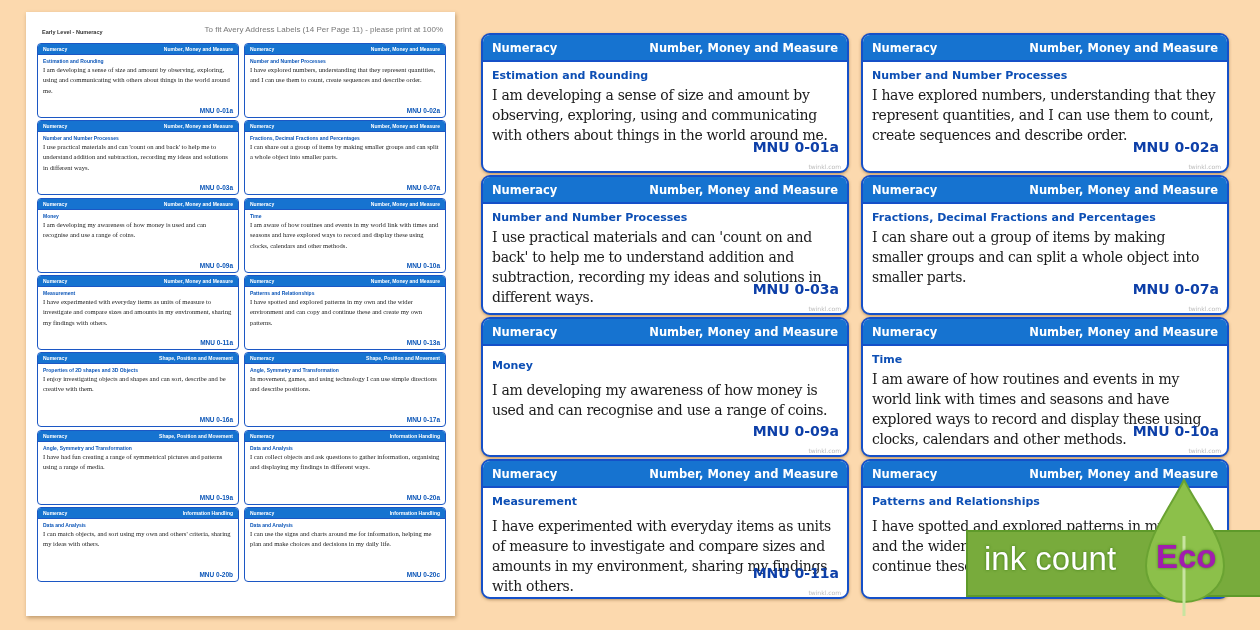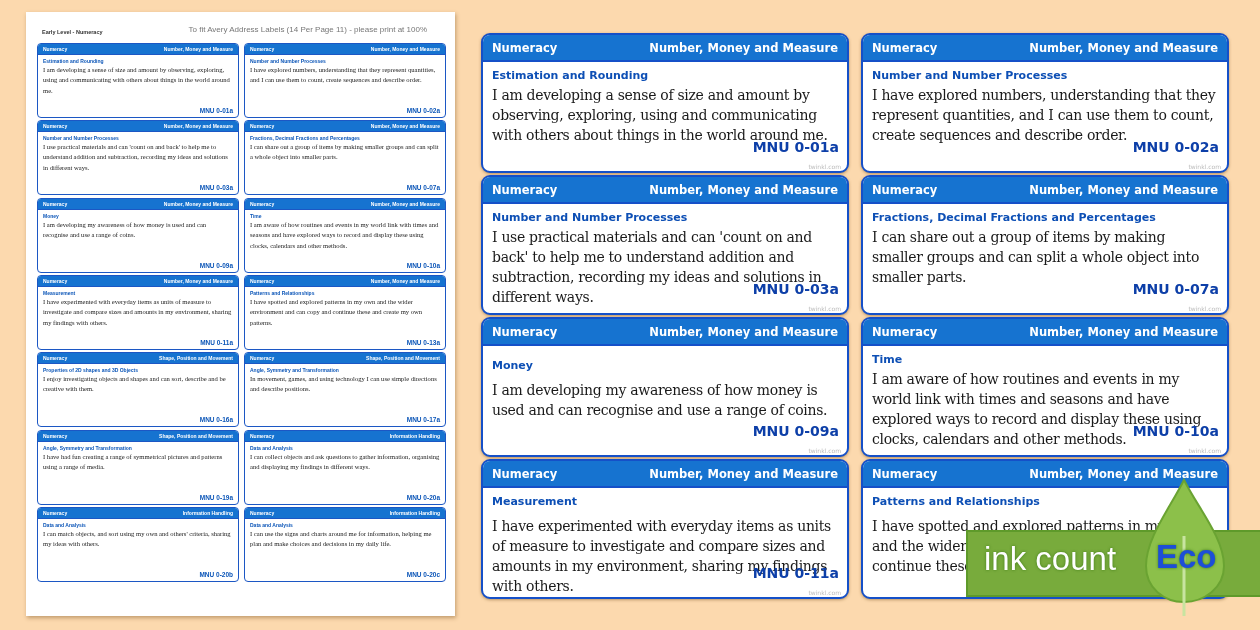--- a/index.html
+++ b/index.html
@@ -14,21 +14,21 @@
     position: absolute; left: 26px; top: 12px; width: 429px; height: 604px;
     background: #ffffff;
     box-shadow: 1px 2px 4px rgba(120,80,30,0.45);
   }
   .sheet-level {
     position: absolute; left: 16px; top: 17px;
     font-size: 5.5px; font-weight: bold; color: #333;
     font-family: "Liberation Sans", sans-serif;
   }
   .sheet-note {
-    position: absolute; right: 28px; top: 13px;
+    position: absolute; right: 12px; top: 13px;
     font-size: 8px; color: #777;
     font-family: "Liberation Sans", sans-serif;
   }
   .mini-card {
     position: absolute; width: 202px; height: 75px;
     border: 1.5px solid #1c57c4; border-radius: 4px;
     background: #fff; overflow: hidden;
   }
   .mini-head {
     height: 11px; background: #1673d0;
@@ -76,21 +76,21 @@
     background: #78ab3c; border: 2px solid #5e9a2a; border-right: none;
   }
   .eco-text {
     position: absolute; left: 984px; top: 540px;
     color: #fff; font-size: 33px; font-family: "Liberation Sans", sans-serif;
     text-shadow: 0 0 3px #3f7a17;
   }
   .eco-leaf { position: absolute; left: 1140px; top: 478px; width: 92px; height: 140px; }
   .eco-label {
     position: absolute; left: 1156px; top: 538px;
-    color: #1d4ed8; font-size: 33px; font-weight: bold; font-family: "Liberation Sans", sans-serif;
+    color: #a21caf; font-size: 33px; font-weight: bold; font-family: "Liberation Sans", sans-serif;
     text-shadow: 0 0 3px #3f7a17;
   }
 </style>
 </head>
 <body>
 
 <div class="sheet">
   <div class="sheet-level">Early Level - Numeracy</div>
   <div class="sheet-note">To fit Avery Address Labels (14 Per Page 11) - please print at 100%</div>
   <div id="mini-cards">

